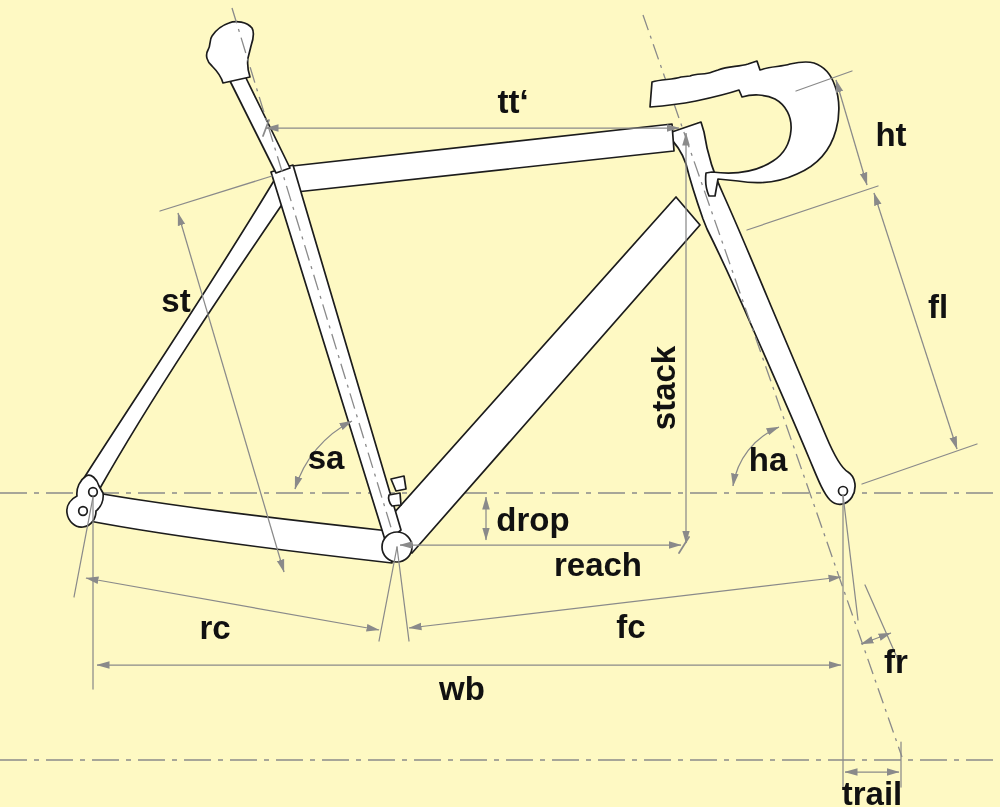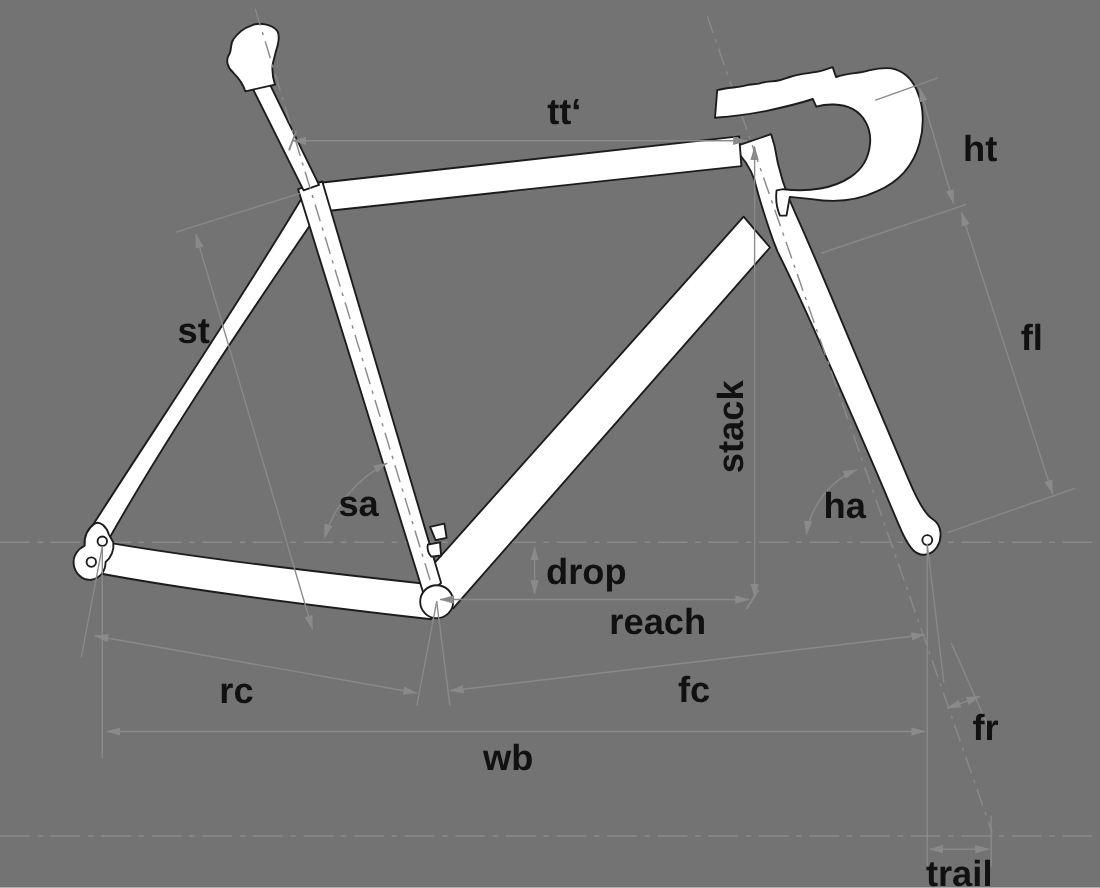--- a/index.html
+++ b/index.html
@@ -1,16 +1,16 @@
 <!DOCTYPE html>
 <html><head>
 <meta charset="utf-8">
 <style>
   html,body{margin:0;padding:0;background:#ffffff;}
-  #stage{position:relative;width:1000px;height:807px;background:#737373;overflow:hidden;
+  #stage{position:relative;width:1000px;height:807px;background:#fef9c3;overflow:hidden;
          font-family:"Liberation Sans", sans-serif;}
   svg{position:absolute;left:0;top:0;}
   text.dim-label{font-family:"Liberation Sans", sans-serif;font-weight:700;font-size:33px;}
 </style>
 </head>
 <body>
 
 <div id="stage">
 <svg width="1000" height="807" viewBox="0 0 1000 807">
   <defs>

